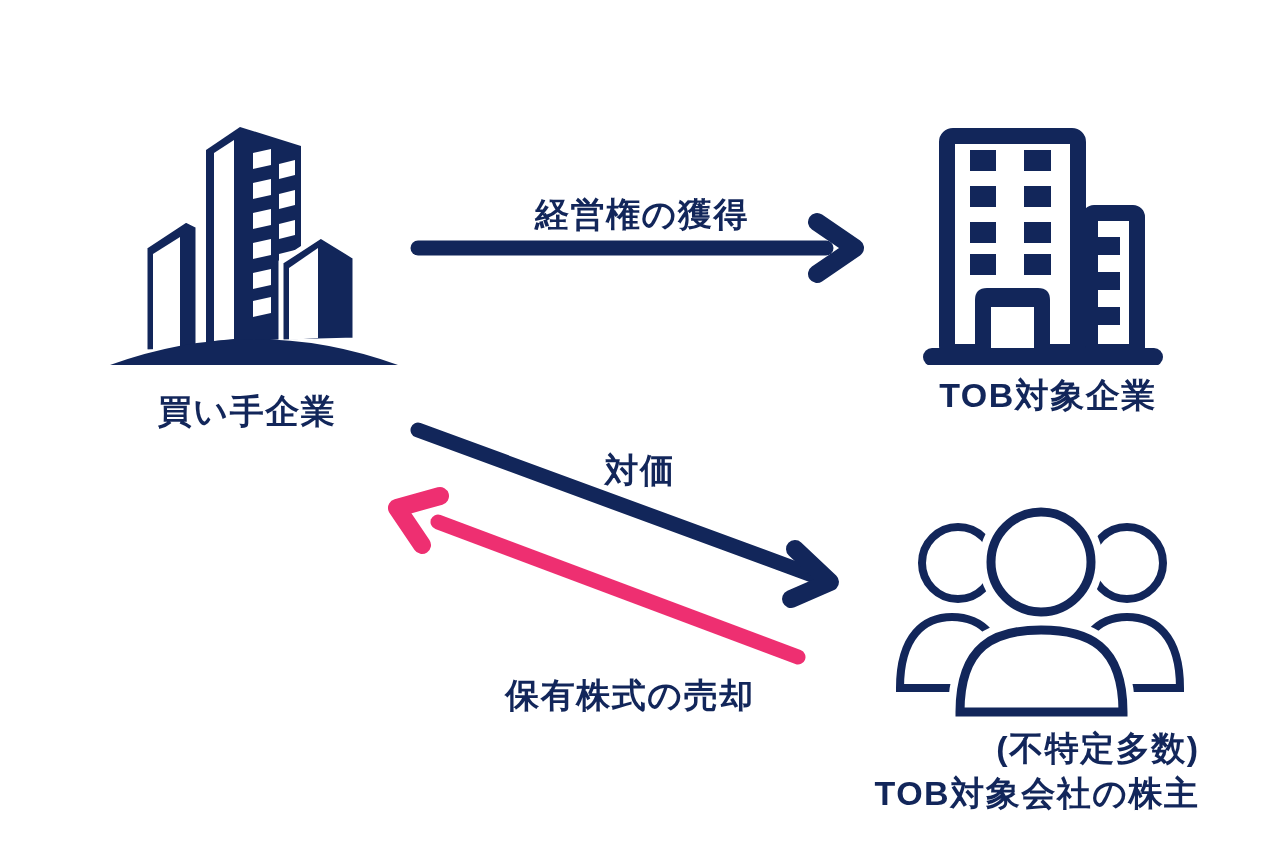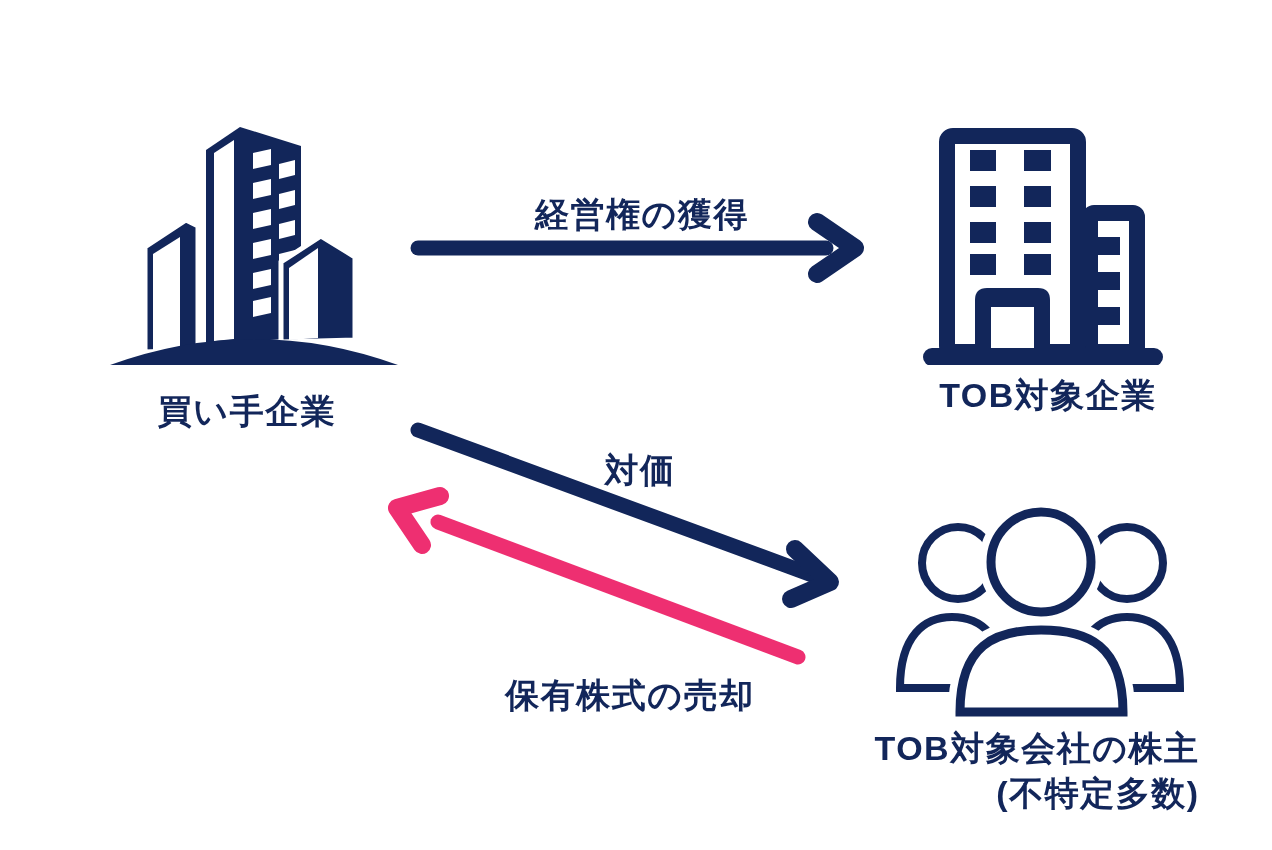--- a/index.html
+++ b/index.html
@@ -116,17 +116,17 @@
 
   <div class="label" style="left:247px; top:389px;">買い手企業</div>
 
   <div class="label" style="left:1048px; top:373px;">TOB対象企業</div>
 
   <div class="label" style="left:640px; top:428px;margin-top:20px;">対価</div>
 
   <div class="label" style="left:622px; top:673px;margin-left:8px;">保有株式の売却</div>
 
   <div class="label label-2line" style="left:1037px; top:726px;">
+    <div>(不特定多数)</div>
     <div>TOB対象会社の株主</div>
-    <div>(不特定多数)</div>
   </div>
 
 </div>
 
 </body></html>

